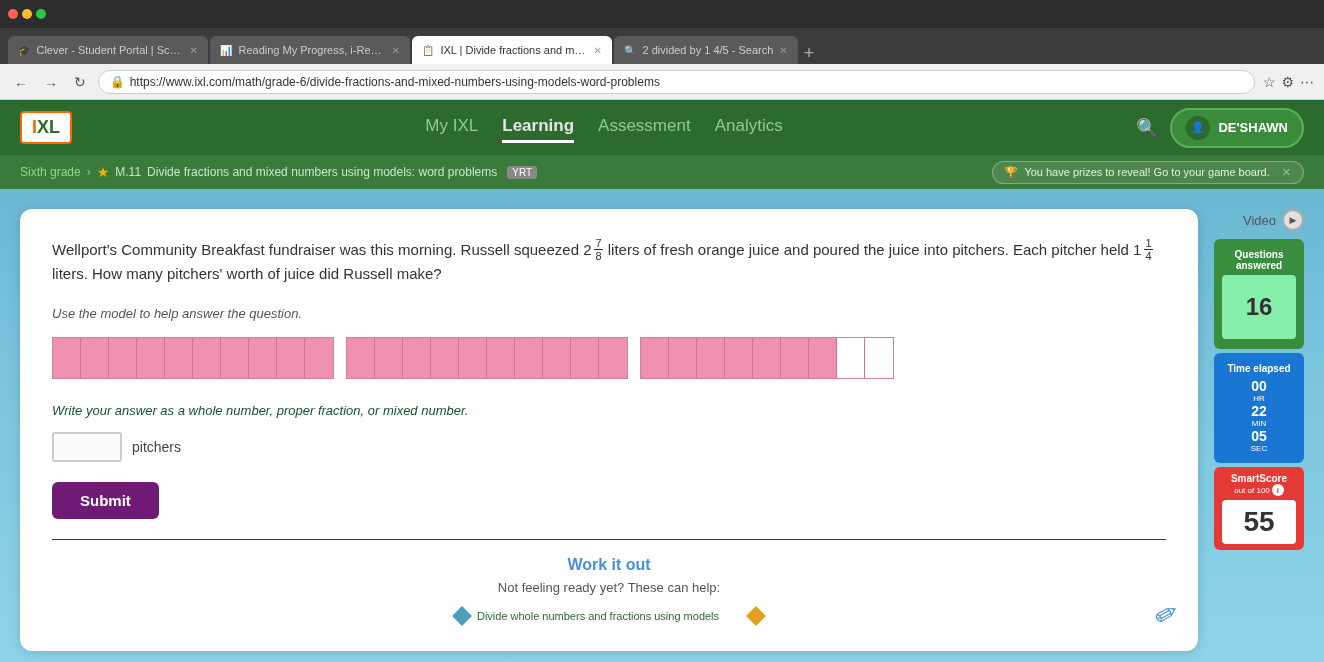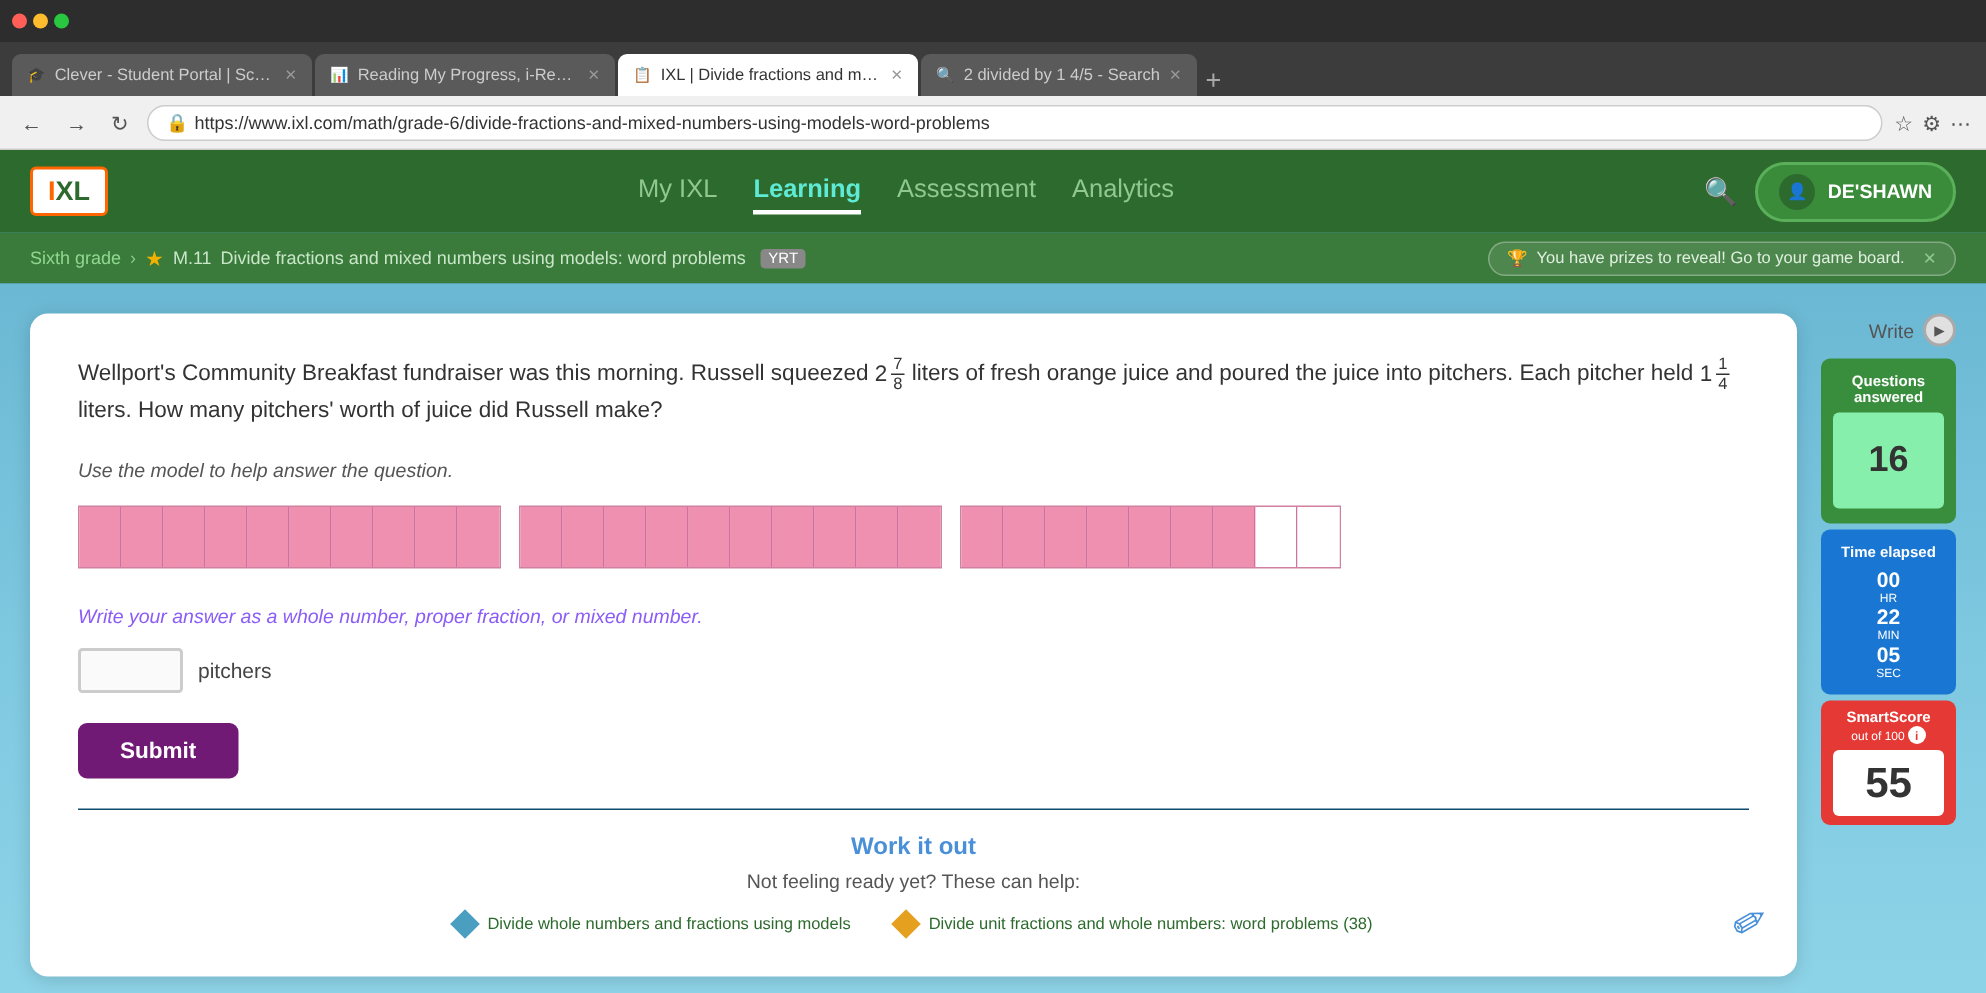--- a/index.html
+++ b/index.html
@@ -117,21 +117,21 @@
       justify-content: center;
     }
     .nav-link {
       color: #90c890;
       font-size: 17px;
       text-decoration: none;
       cursor: pointer;
       padding: 4px 0;
     }
     .nav-link.active {
-      color: #5eead4;
+      color: #e5e5e5;
       font-weight: bold;
       border-bottom: 3px solid white;
     }
     .header-right {
       display: flex;
       align-items: center;
       gap: 12px;
     }
     .search-icon-header { color: white; font-size: 18px; cursor: pointer; }
     .user-btn {
@@ -254,21 +254,21 @@
       background: #f090b0;
       border-right: 1px solid #d070a0;
     }
     .bar-cell:last-child { border-right: none; }
     .bar-cell.empty {
       background: white;
     }
 
     .write-answer-text {
       font-size: 13px;
-      color: #8b5cf6;
+      color: #14532d;
       font-style: italic;
       margin-bottom: 14px;
     }
 
     .answer-row {
       display: flex;
       align-items: center;
       gap: 10px;
       margin-bottom: 20px;
     }
@@ -599,33 +599,32 @@
     <div class="work-it-out">
       <div class="work-title">Work it out</div>
       <div class="work-subtitle">Not feeling ready yet? These can help:</div>
       <div class="help-links">
         <div class="help-link">
           <div class="help-diamond"></div>
           <span>Divide whole numbers and fractions using models</span>
         </div>
         <div class="help-link">
           <div class="help-diamond orange"></div>
-          <span>Divide unit fractions and whole numbers: word problems (38)</span>
         </div>
       </div>
     </div>
 
     
     <div class="pencil-icon">✏</div>
   </div>
 
   <div class="right-sidebar">
 
     <div class="video-btn">
-      <span style="font-size:13px;color:#555">Write</span>
+      <span style="font-size:13px;color:#555">Video</span>
       <div class="video-circle">▶</div>
     </div>
 
     <div class="stat-box green">
       <div class="stat-box-label">Questions answered</div>
       <div class="stat-box-value">16</div>
     </div>
 
     <div class="stat-box blue">
       <div class="stat-box-label">Time elapsed</div>

